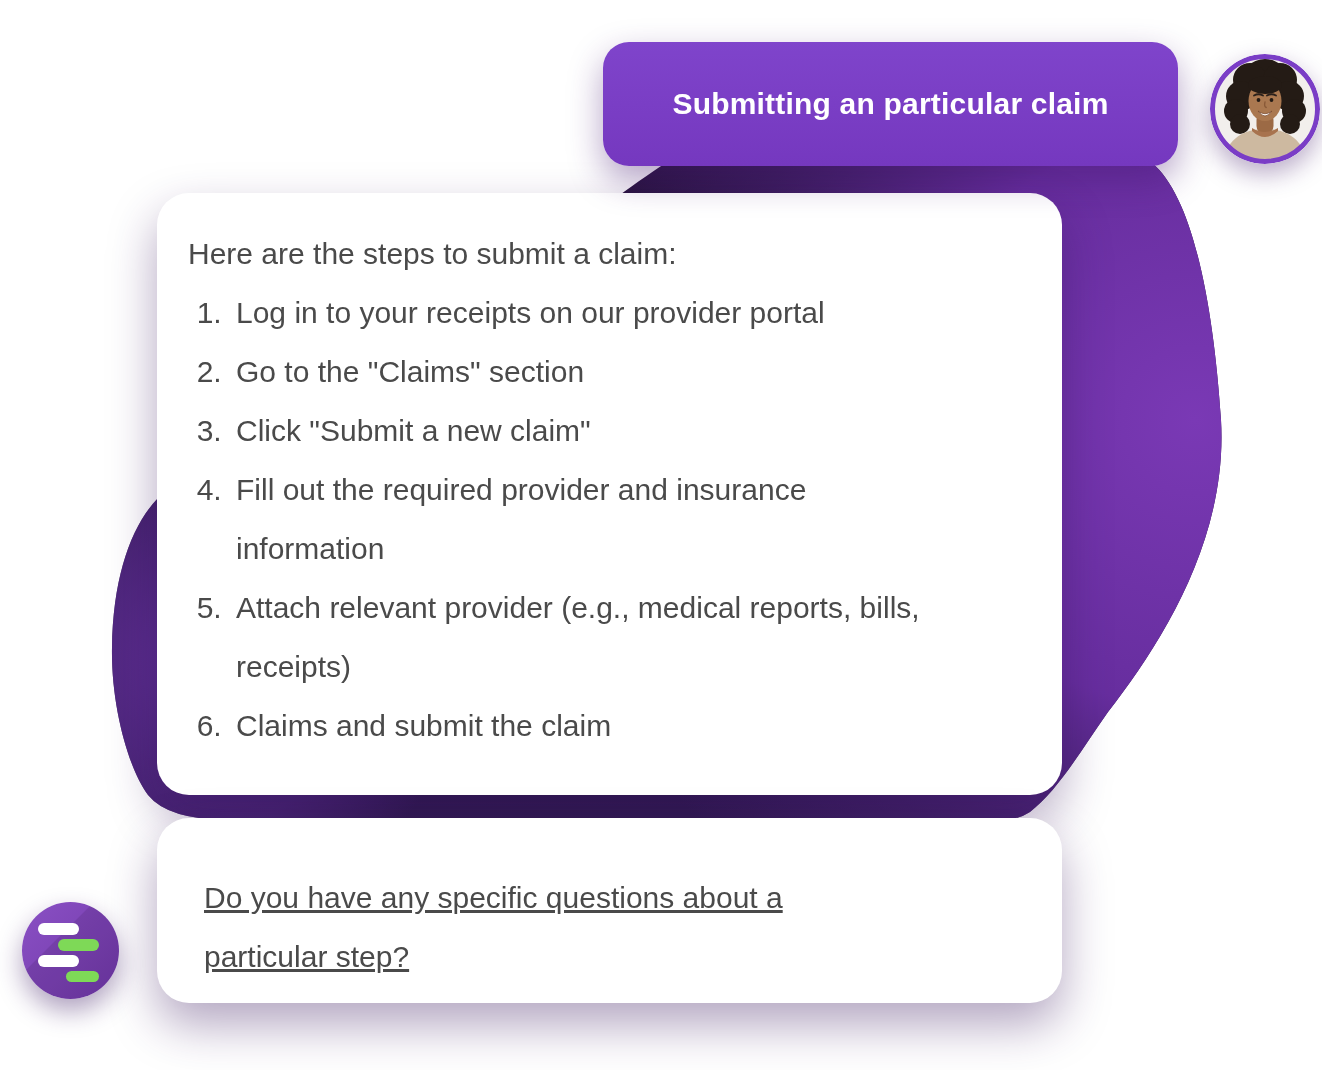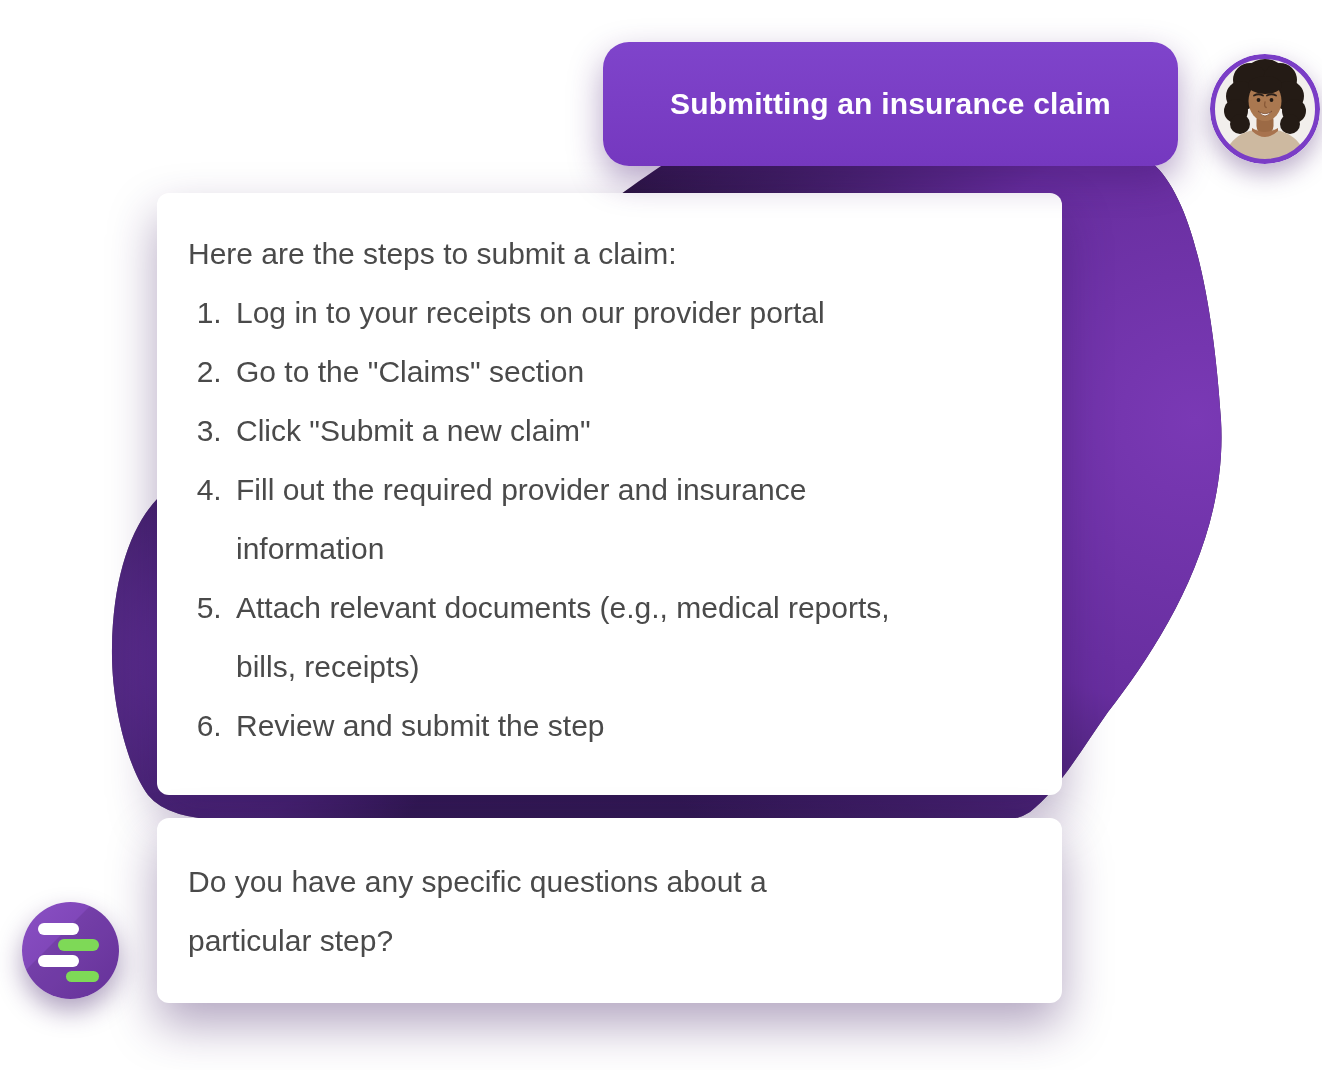--- a/index.html
+++ b/index.html
@@ -30,30 +30,30 @@
   
   .user-avatar{
     position:absolute;z-index:3;
     left:1210px;top:54px;width:110px;height:110px;border-radius:50%;
     box-shadow:0 10px 24px rgba(60,20,100,.35);
   }
   .user-avatar svg{display:block;border-radius:50%;}
 
   
   .card{
-    position:absolute;z-index:2;background:#ffffff;border-radius:12px;
+    position:absolute;z-index:2;background:#ffffff;border-radius:32px;
     box-shadow:0 22px 48px rgba(55,22,92,.38);
     color:#4a4a4a;font-size:30px;line-height:59px;font-weight:500;
   }
   .card-steps{left:157px;top:193px;width:905px;height:602px;padding:31px 40px 0 31px;box-sizing:border-box;}
   .card-steps .intro{margin:0;}
   .card-steps ol{margin:0;padding:0 0 0 42px;width:690px;}
   .card-steps li{padding-left:6px;}
   .card-question{left:157px;top:818px;width:905px;height:185px;padding:34px 40px 0 31px;box-sizing:border-box;}
-  .card-question .question{margin:0;max-width:640px;}
+  .card-question .question{margin:16px;max-width:640px;text-decoration:underline;}
 
   
   .bot-avatar{
     position:absolute;z-index:3;
     left:22px;top:902px;width:97px;height:97px;border-radius:50%;
     box-shadow:0 12px 26px rgba(55,20,95,.40);
   }
   .bot-avatar svg{display:block;}
 </style>
 </head>
@@ -105,21 +105,21 @@
              C1080 752 1058 790 1030 812
              Q1018 820 1000 820
              L230 820
              Q168 820 148 795
              C128 768 111 705 112 648
              C113 575 132 525 158 498
              C360 420 560 230 666 163 Z" fill="url(#blobLeft)"></path>
   </svg>
 
   <div class="user-bubble">
-    <span class="label">Submitting an insurance claim</span>
+    <span class="label">Submitting an particular claim</span>
   </div>
 
   <div class="user-avatar">
     <svg width="110" height="110" viewBox="0 0 110 110">
       <defs>
           <clipPath id="avClip">
             <circle cx="55" cy="55" r="52.5"></circle>
           </clipPath>
         </defs>
       <circle cx="55" cy="55" r="52.5" fill="#f2efec"></circle>
@@ -158,22 +158,22 @@
     </svg>
   </div>
 
   <div class="card card-steps">
     <p class="intro">Here are the steps to submit a claim:</p>
     <ol>
       <li>Log in to your receipts on our provider portal</li>
       <li>Go to the "Claims" section</li>
       <li>Click "Submit a new claim"</li>
       <li>Fill out the required provider and insurance information</li>
-      <li>Attach relevant documents (e.g., medical reports, bills, receipts)</li>
-      <li>Review and submit the step</li>
+      <li>Attach relevant provider (e.g., medical reports, bills, receipts)</li>
+      <li>Claims and submit the claim</li>
     </ol>
   </div>
 
   <div class="card card-question">
     <p class="question">Do you have any specific questions about a particular step?</p>
   </div>
 
   <div class="bot-avatar">
     <svg width="97" height="97" viewBox="0 0 97 97">
       <defs>

